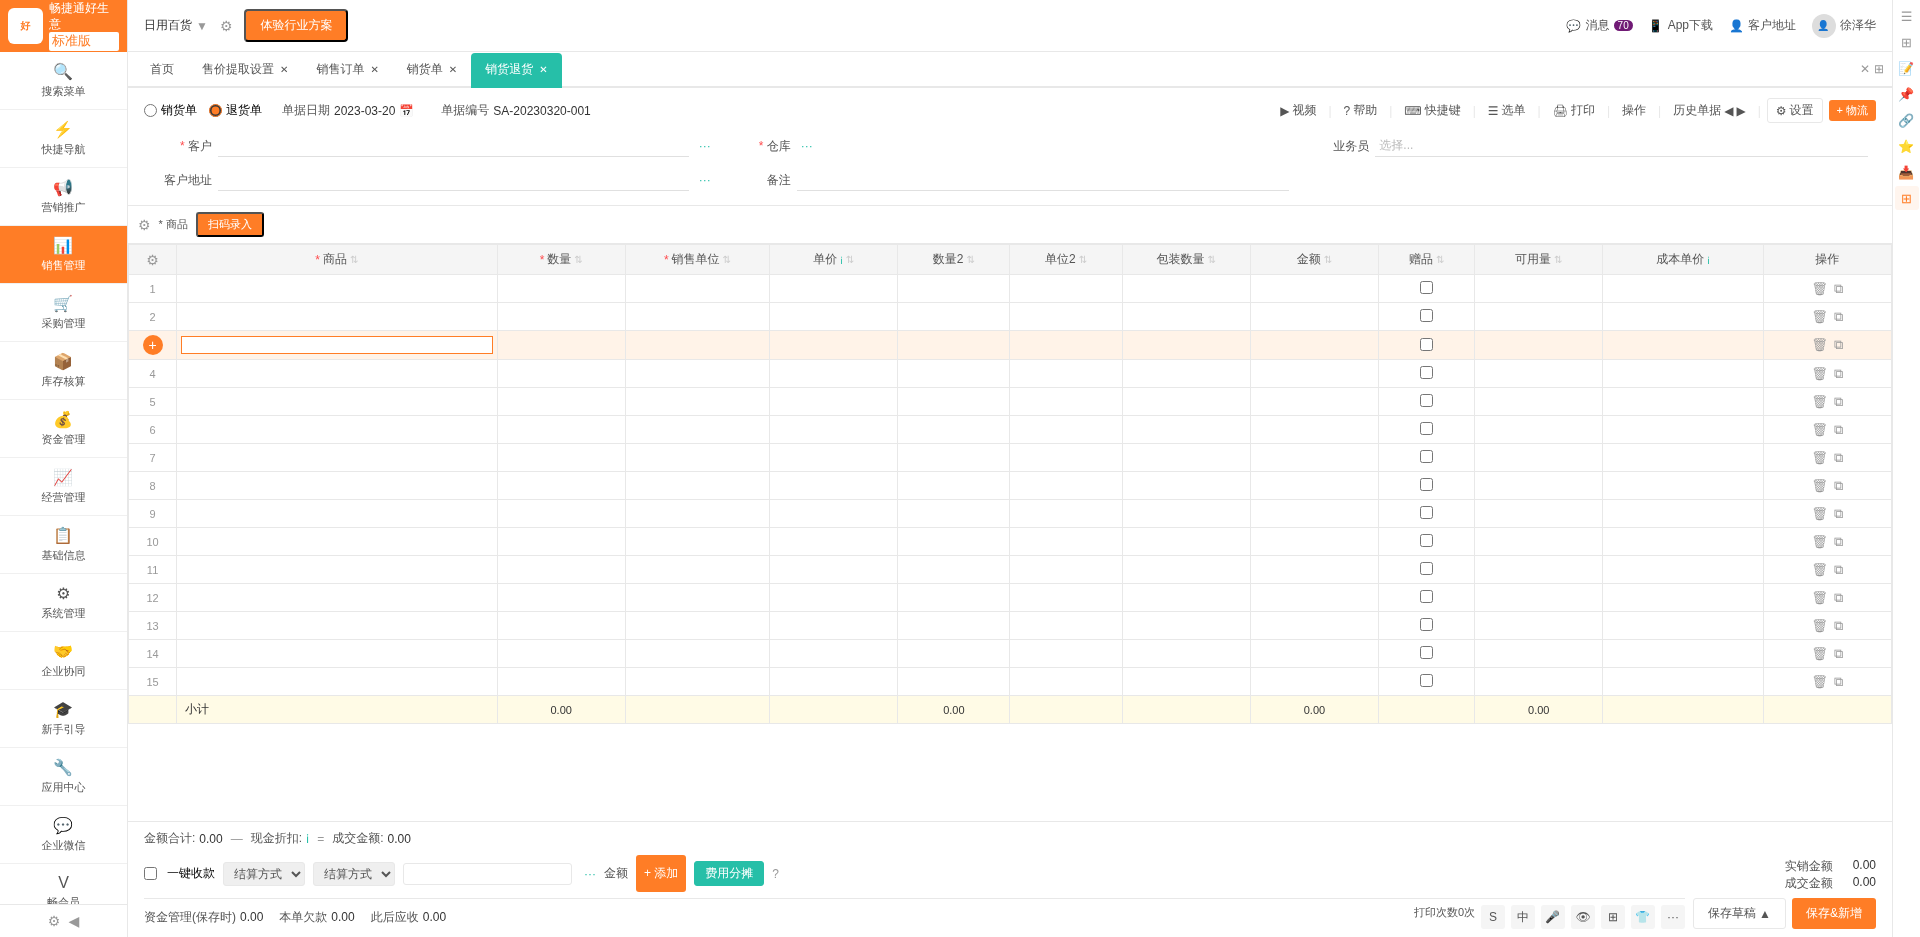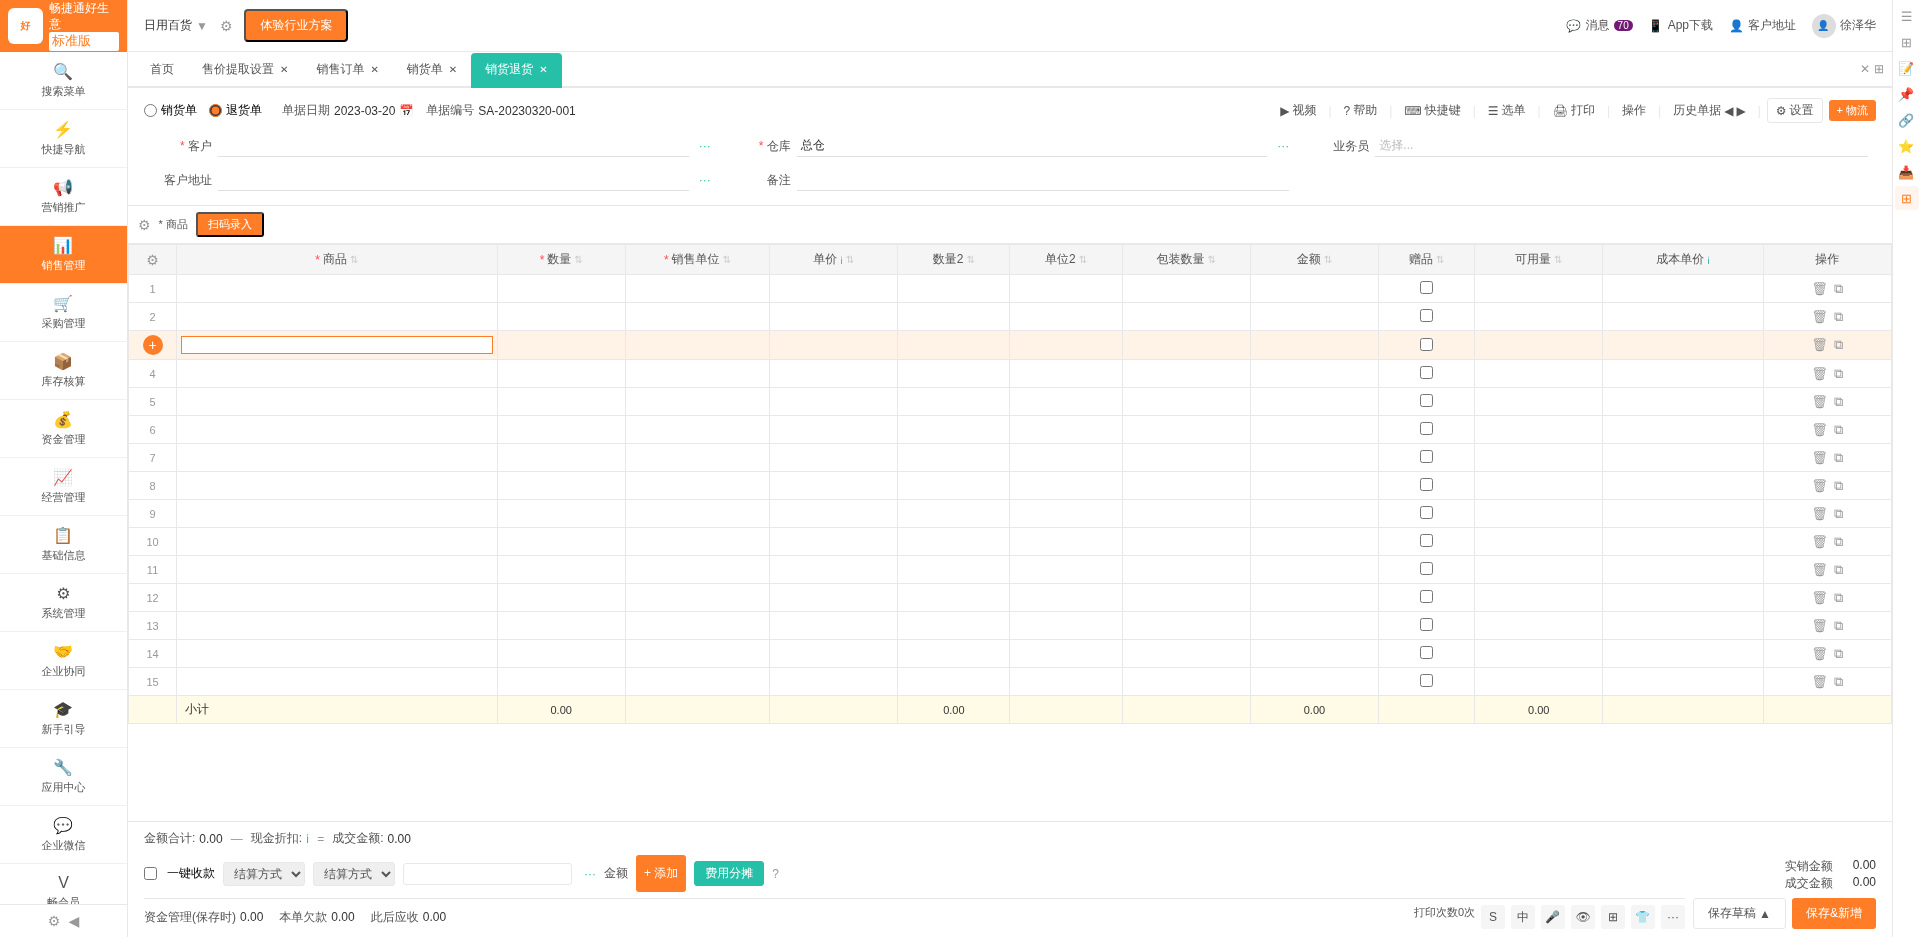--- a/index.html
+++ b/index.html
@@ -44,21 +44,21 @@
     .tabs-actions { display: flex; gap: 4px; color: #999; }
 
     
     .content { flex: 1; overflow: hidden; display: flex; flex-direction: column; background: #f5f5f5; }
 
     
     .form-header { background: #fff; padding: 10px 16px; border-bottom: 1px solid #e8e8e8; flex-shrink: 0; }
     .radio-group { display: flex; gap: 12px; align-items: center; }
     .radio-item { display: flex; align-items: center; gap: 4px; cursor: pointer; }
     .radio-item input[type=radio] { accent-color: #ff7d26; }
-    .form-meta { display: flex; align-items: center; gap: 12px; font-size: 12px; color: #555; }
+    .form-meta { display: flex; align-items: center; gap: 27px; font-size: 12px; color: #555; }
     .form-meta-item { display: flex; align-items: center; gap: 4px; }
     .form-meta-value { color: #333; font-weight: 500; }
     .form-action-btn { display: flex; align-items: center; gap: 3px; color: #555; cursor: pointer; font-size: 11px; padding: 2px 6px; }
     .divider-v { color: #e8e8e8; }
     .right-btn { border: 1px solid #e8e8e8; border-radius: 3px; padding: 3px 8px; cursor: pointer; color: #555; font-size: 11px; display: flex; align-items: center; gap: 3px; }
     .add-logistics-btn { background: #ff7d26; color: #fff; border: none; border-radius: 3px; padding: 3px 8px; cursor: pointer; font-size: 11px; }
     .form-field { display: flex; align-items: center; gap: 6px; padding: 4px 8px; }
     .field-label { color: #555; min-width: 60px; text-align: right; }
     .field-label.required::before { content: '* '; color: #ff4d4f; }
     .field-input { flex: 1; border-bottom: 1px solid #e0e0e0; color: #333; padding: 2px 4px; min-height: 22px; cursor: text; }
@@ -334,21 +334,20 @@
       </div>
 
       <div style="display:grid; grid-template-columns: 1fr 1fr 1fr; gap:4px;">
         <div class="form-field">
           <span class="field-label required">客户</span>
           <span class="field-input placeholder"></span>
           <span class="field-dots">···</span>
         </div>
         <div class="form-field">
           <span class="field-label required">仓库</span>
-          <span class="field-input">总仓</span>
           <span class="field-dots">···</span>
         </div>
         <div class="form-field">
           <span class="field-label">业务员</span>
           <span class="field-input placeholder">选择...</span>
         </div>
         <div class="form-field">
           <span class="field-label">客户地址</span>
           <span class="field-input placeholder"></span>
           <span class="field-dots">···</span>

